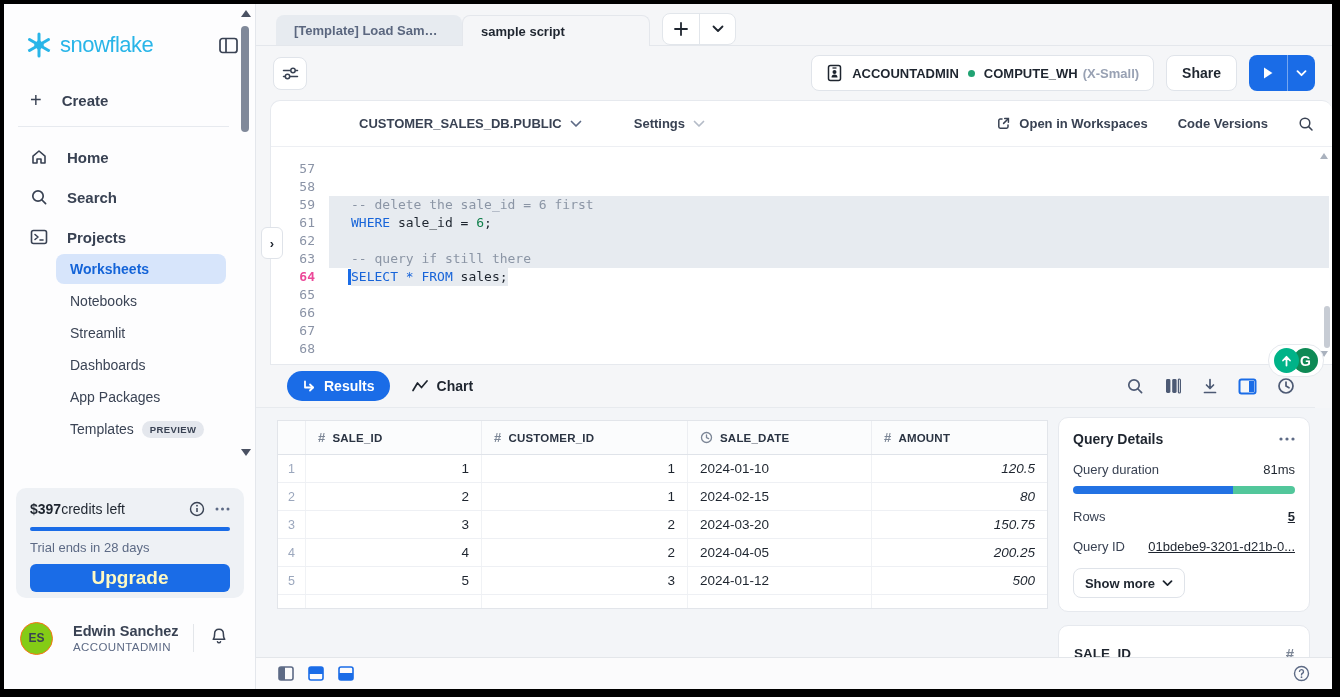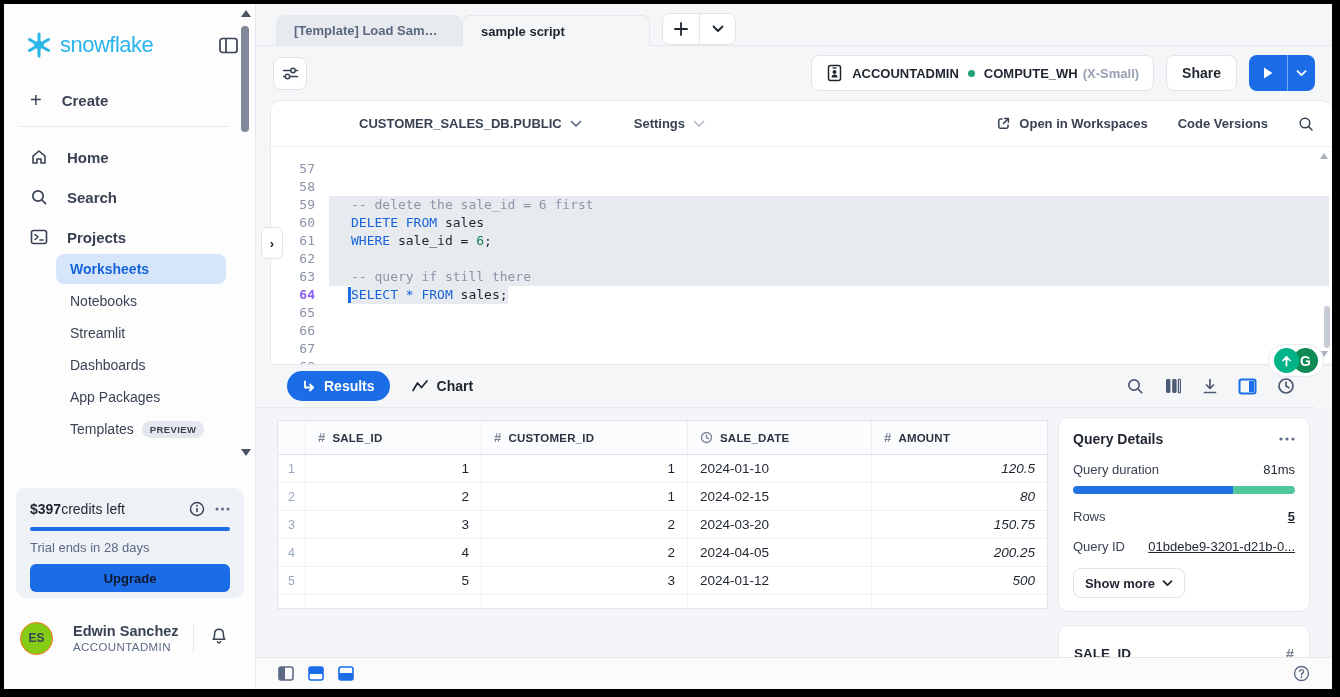--- a/index.html
+++ b/index.html
@@ -23,21 +23,21 @@
   .sb-arrow { position:absolute; left:1px; width:0; height:0; border-left:5px solid transparent; border-right:5px solid transparent; }
   .sb-up { top:0; border-bottom:7px solid #4a5162; }
   .sb-down { bottom:0; border-top:7px solid #4a5162; }
   .sb-thumb { position:absolute; left:1px; top:16px; width:8px; height:106px; border-radius:4px; background:#80899a; }
   .credits-card { position:absolute; left:12px; top:484px; width:228px; height:110px; background:#eef1f5; border-radius:10px; padding:13px 14px; }
   .credits-title { display:flex; align-items:center; font-size:14px; color:#1e252f; }
   .credits-amount { font-weight:700; }
   .credits-icons { margin-left:auto; display:flex; align-items:center; gap:10px; }
   .credits-bar { margin-top:10px; height:4px; border-radius:2px; background:#1a6ce7; }
   .trial-text { margin-top:9px; font-size:13px; color:#5d6a85; }
-  .upgrade-btn { margin-top:9px; height:28px; width:100%; background:#1a6ce7; color:#0f172a; font-size:13px; font-weight:700; border:none; border-radius:6px; display:flex; align-items:center; justify-content:center; cursor:pointer; }
+  .upgrade-btn { margin-top:9px; height:28px; width:100%; background:#1a6ce7; color:#fef9c3; font-size:19px; font-weight:700; border:none; border-radius:6px; display:flex; align-items:center; justify-content:center; cursor:pointer; }
   .user-row { position:absolute; left:16px; top:612px; right:10px; height:44px; display:flex; align-items:center; }
   .avatar { width:33px; height:33px; border-radius:50%; border:1px solid #f97316; background:#84cc16; color:#394253; font-size:12px; font-weight:600; display:flex; align-items:center; justify-content:center; }
   .user-texts { margin-left:20px; }
   .user-name { font-size:14.5px; font-weight:700; color:#394253; }
   .user-role { font-size:11.5px; color:#5d6a85; letter-spacing:.4px; margin-top:2px; }
   .user-div { width:1px; height:28px; background:#e3e6ea; margin-left:14px; }
   .bell-wrap { margin-left:16px; cursor:pointer; }
 
   
   .main { position:absolute; left:252px; top:0; right:0; bottom:0; }
@@ -64,21 +64,21 @@
 
   .editor-card { position:absolute; left:14px; right:0; top:96px; height:265px; background:#fff; border:1px solid #e6e9ee; border-right:none; border-radius:10px 10px 0 0; }
   .ed-header { height:46px; display:flex; align-items:center; padding:0 18px; border-bottom:1px solid #edeff3; }
   .ed-group { display:flex; align-items:center; gap:8px; cursor:pointer; font-size:13px; font-weight:600; color:#394253; }
   .ed-schema { margin-left:70px; }
   .ed-settings { margin-left:52px; }
   .ed-right { margin-left:auto; display:flex; align-items:center; gap:30px; }
   .code-area { position:relative; height:217px; overflow:hidden; padding-top:13px; }
   .cl { display:flex; height:18px; line-height:18px; font-family:"DejaVu Sans Mono", monospace; font-size:13px; }
   .ln { width:58px; text-align:right; padding-right:14px; color:#8a93a6; flex:none; background:#fff; z-index:1; }
-  .ln.cur { color:#8b5cf6; font-weight:700; }
+  .ln.cur { color:#ec4899; font-weight:700; }
   .cd { flex:1; padding-left:22px; position:relative; white-space:pre; margin-right:3px; }
   .cd.selfull { background:#e7ebf0; }
   .selpart { background:#e7ebf0; display:inline-block; }
   .caret { position:absolute; left:19px; top:1px; width:2.5px; height:16px; background:#1a6ce7; }
   .tk-kw { color:#1764d9; } .tk-pl { color:#1e252f; } .tk-com { color:#8b95a5; } .tk-num { color:#0e7e4a; }
   .ed-flap { position:absolute; left:-10px; top:126px; width:22px; height:32px; background:#fff; border:1px solid #dfe3e9; border-radius:6px; z-index:5; display:flex; align-items:center; justify-content:center; font-size:13px; font-weight:700; color:#1e252f; cursor:pointer; }
   .ed-thumb { position:absolute; right:2px; top:205px; width:6px; height:42px; border-radius:3px; background:#c7ccd4; }
   .ed-up { position:absolute; right:4px; top:52px; width:0; height:0; border-left:4px solid transparent; border-right:4px solid transparent; border-bottom:6px solid #aab2be; }
   .ed-down { position:absolute; right:4px; top:250px; width:0; height:0; border-left:4px solid transparent; border-right:4px solid transparent; border-top:6px solid #aab2be; }
   .grammarly { position:absolute; right:8px; top:243px; z-index:6; background:#fff; border:1px solid #e6e9ee; border-radius:16px; padding:3px 5px; display:flex; align-items:center; }
@@ -363,24 +363,20 @@
           </div>
           <div class="cl">
             <span class="ln">58</span>
             <span class="cd"></span>
           </div>
           <div class="cl">
             <span class="ln">59</span>
             <span class="cd selfull"><span class="tk-com">-- delete the sale_id = 6 first</span></span>
           </div>
           <div class="cl">
-            <span class="ln">60</span>
-            <span class="cd selfull"><span class="tk-kw">DELETE</span><span class="tk-pl"> </span><span class="tk-kw">FROM</span><span class="tk-pl"> sales</span></span>
-          </div>
-          <div class="cl">
             <span class="ln">61</span>
             <span class="cd selfull"><span class="tk-kw">WHERE</span><span class="tk-pl"> sale_id = </span><span class="tk-num">6</span><span class="tk-pl">;</span></span>
           </div>
           <div class="cl">
             <span class="ln">62</span>
             <span class="cd selfull"></span>
           </div>
           <div class="cl">
             <span class="ln">63</span>
             <span class="cd selfull"><span class="tk-com">-- query if still there</span></span>

